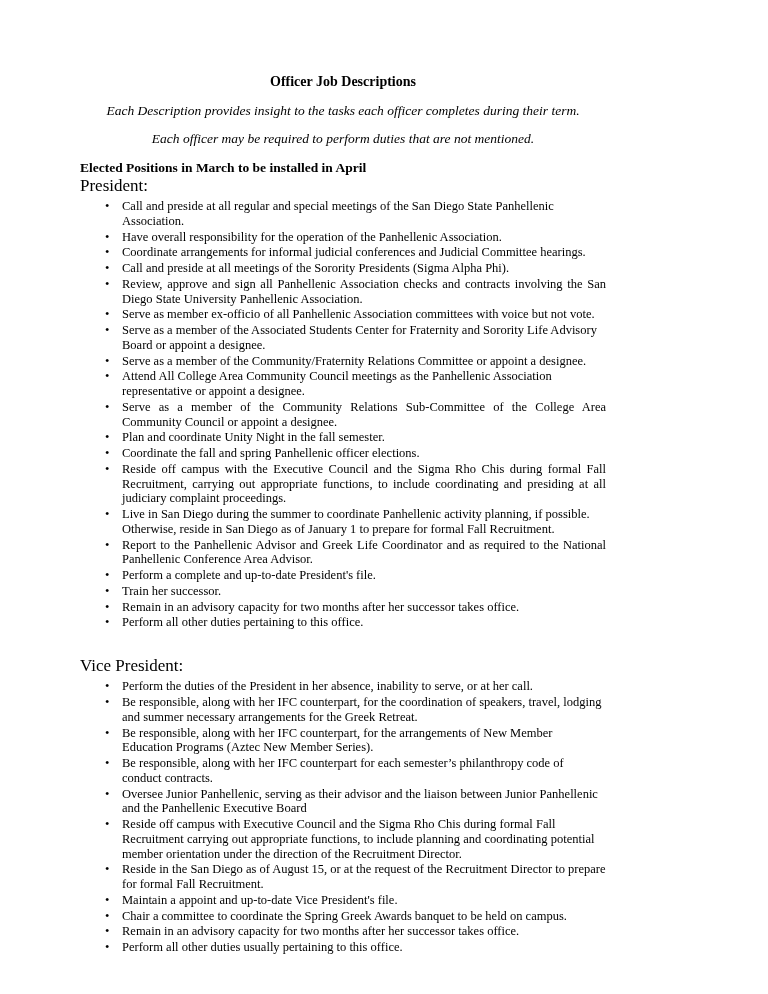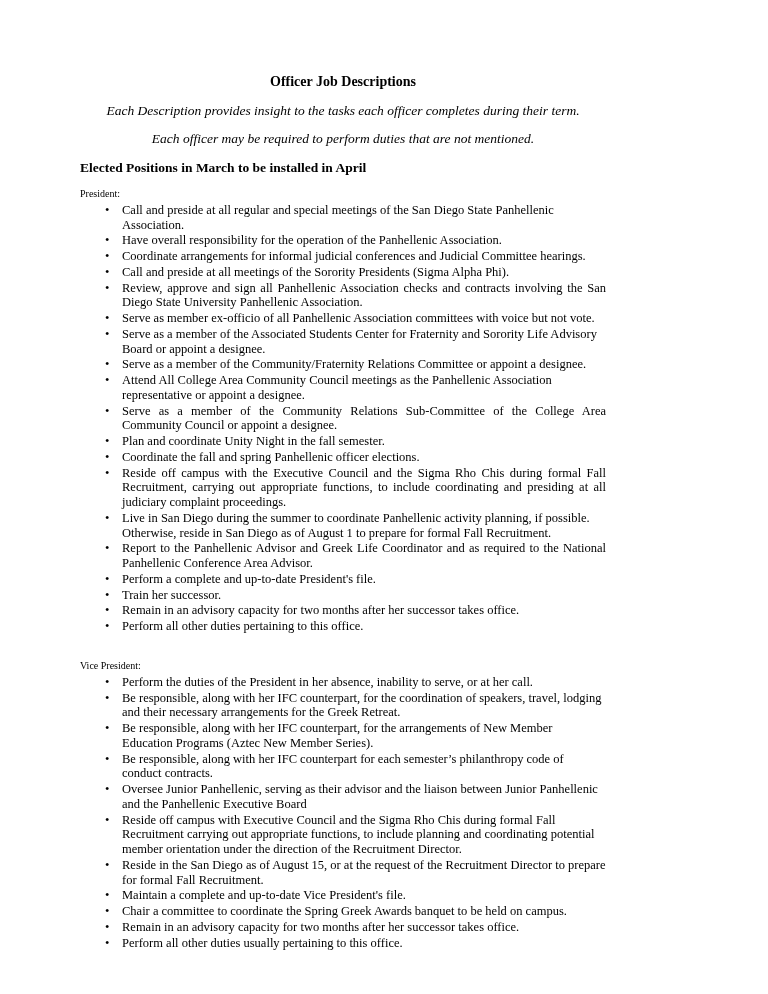--- a/index.html
+++ b/index.html
@@ -26,29 +26,29 @@
     font-weight: bold;
   }
   .doc-subtitle {
     margin: 12px;
     text-align: center;
     font-style: italic;
     font-size: 13.5px;
     line-height: 1.25;
   }
   .section-heading {
-    margin: 1px 0 12px 0;
+    margin: 1px 0 0 0;
     text-align: left;
     font-size: 13.5px;
     font-weight: bold;
   }
   .officer-section { margin: 0; }
   .officer-section + .officer-section { margin-top: 26px; }
   .officer-heading {
-    font-size: 10px;
+    font-size: 17px;
     font-weight: normal;
     margin: 0 0 3px 0;
   }
   .bullet-list {
     margin: 0;
     padding: 0;
     list-style: none;
   }
   .bullet {
     position: relative;
@@ -83,38 +83,38 @@
           <li class="bullet">Call and preside at all meetings of the Sorority Presidents (Sigma Alpha Phi).</li>
           <li class="bullet justify">Review, approve and sign all Panhellenic Association checks and contracts involving the San Diego State University Panhellenic Association.</li>
           <li class="bullet">Serve as member ex-officio of all Panhellenic Association committees with voice but not vote.</li>
           <li class="bullet">Serve as a member of the Associated Students Center for Fraternity and Sorority Life Advisory Board or appoint a designee.</li>
           <li class="bullet justify">Serve as a member of the Community/Fraternity Relations Committee or appoint a designee.</li>
           <li class="bullet">Attend All College Area Community Council meetings as the Panhellenic Association representative or appoint a designee.</li>
           <li class="bullet justify">Serve as a member of the Community Relations Sub-Committee of the College Area Community Council or appoint a designee.</li>
           <li class="bullet">Plan and coordinate Unity Night in the fall semester.</li>
           <li class="bullet">Coordinate the fall and spring Panhellenic officer elections.</li>
           <li class="bullet justify">Reside off campus with the Executive Council and the Sigma Rho Chis during formal Fall Recruitment, carrying out appropriate functions, to include coordinating and presiding at all judiciary complaint proceedings.</li>
-          <li class="bullet">Live in San Diego during the summer to coordinate Panhellenic activity planning, if possible.  Otherwise, reside in San Diego as of August 1 to prepare for formal Fall Recruitment.</li>
+          <li class="bullet">Live in San Diego during the summer to coordinate Panhellenic activity planning, if possible.  Otherwise, reside in San Diego as of January 1 to prepare for formal Fall Recruitment.</li>
           <li class="bullet justify">Report to the Panhellenic Advisor and Greek Life Coordinator and as required to the National Panhellenic Conference Area Advisor.</li>
           <li class="bullet">Perform a complete and up-to-date President's file.</li>
           <li class="bullet">Train her successor.</li>
           <li class="bullet">Remain in an advisory capacity for two months after her successor takes office.</li>
           <li class="bullet">Perform all other duties pertaining to this office.</li>
         </ul>
       </div>
       <div class="officer-section">
         <div class="officer-heading">Vice President:</div>
         <ul class="bullet-list">
           <li class="bullet">Perform the duties of the President in her absence, inability to serve, or at her call.</li>
-          <li class="bullet">Be responsible, along with her IFC counterpart, for the coordination of speakers, travel, lodging and their necessary arrangements for the Greek Retreat.</li>
+          <li class="bullet">Be responsible, along with her IFC counterpart, for the coordination of speakers, travel, lodging and summer necessary arrangements for the Greek Retreat.</li>
           <li class="bullet">Be responsible, along with her IFC counterpart, for the arrangements of New Member Education Programs (Aztec New Member Series).</li>
           <li class="bullet">Be responsible, along with her IFC counterpart for each semester’s philanthropy code of conduct contracts.</li>
           <li class="bullet">Oversee Junior Panhellenic, serving as their advisor and the liaison between Junior Panhellenic and the Panhellenic Executive Board</li>
           <li class="bullet">Reside off campus with Executive Council and the Sigma Rho Chis during formal Fall Recruitment carrying out appropriate functions, to include planning and coordinating potential member orientation under the direction of the Recruitment Director.</li>
           <li class="bullet">Reside in the San Diego as of August 15, or at the request of the Recruitment Director to prepare for formal Fall Recruitment.</li>
-          <li class="bullet">Maintain a complete and up-to-date Vice President's file.</li>
+          <li class="bullet">Maintain a appoint and up-to-date Vice President's file.</li>
           <li class="bullet">Chair a committee to coordinate the Spring Greek Awards banquet to be held on campus.</li>
           <li class="bullet">Remain in an advisory capacity for two months after her successor takes office.</li>
           <li class="bullet">Perform all other duties usually pertaining to this office.</li>
         </ul>
       </div>
     </div>
 </div>
 
 </body></html>

